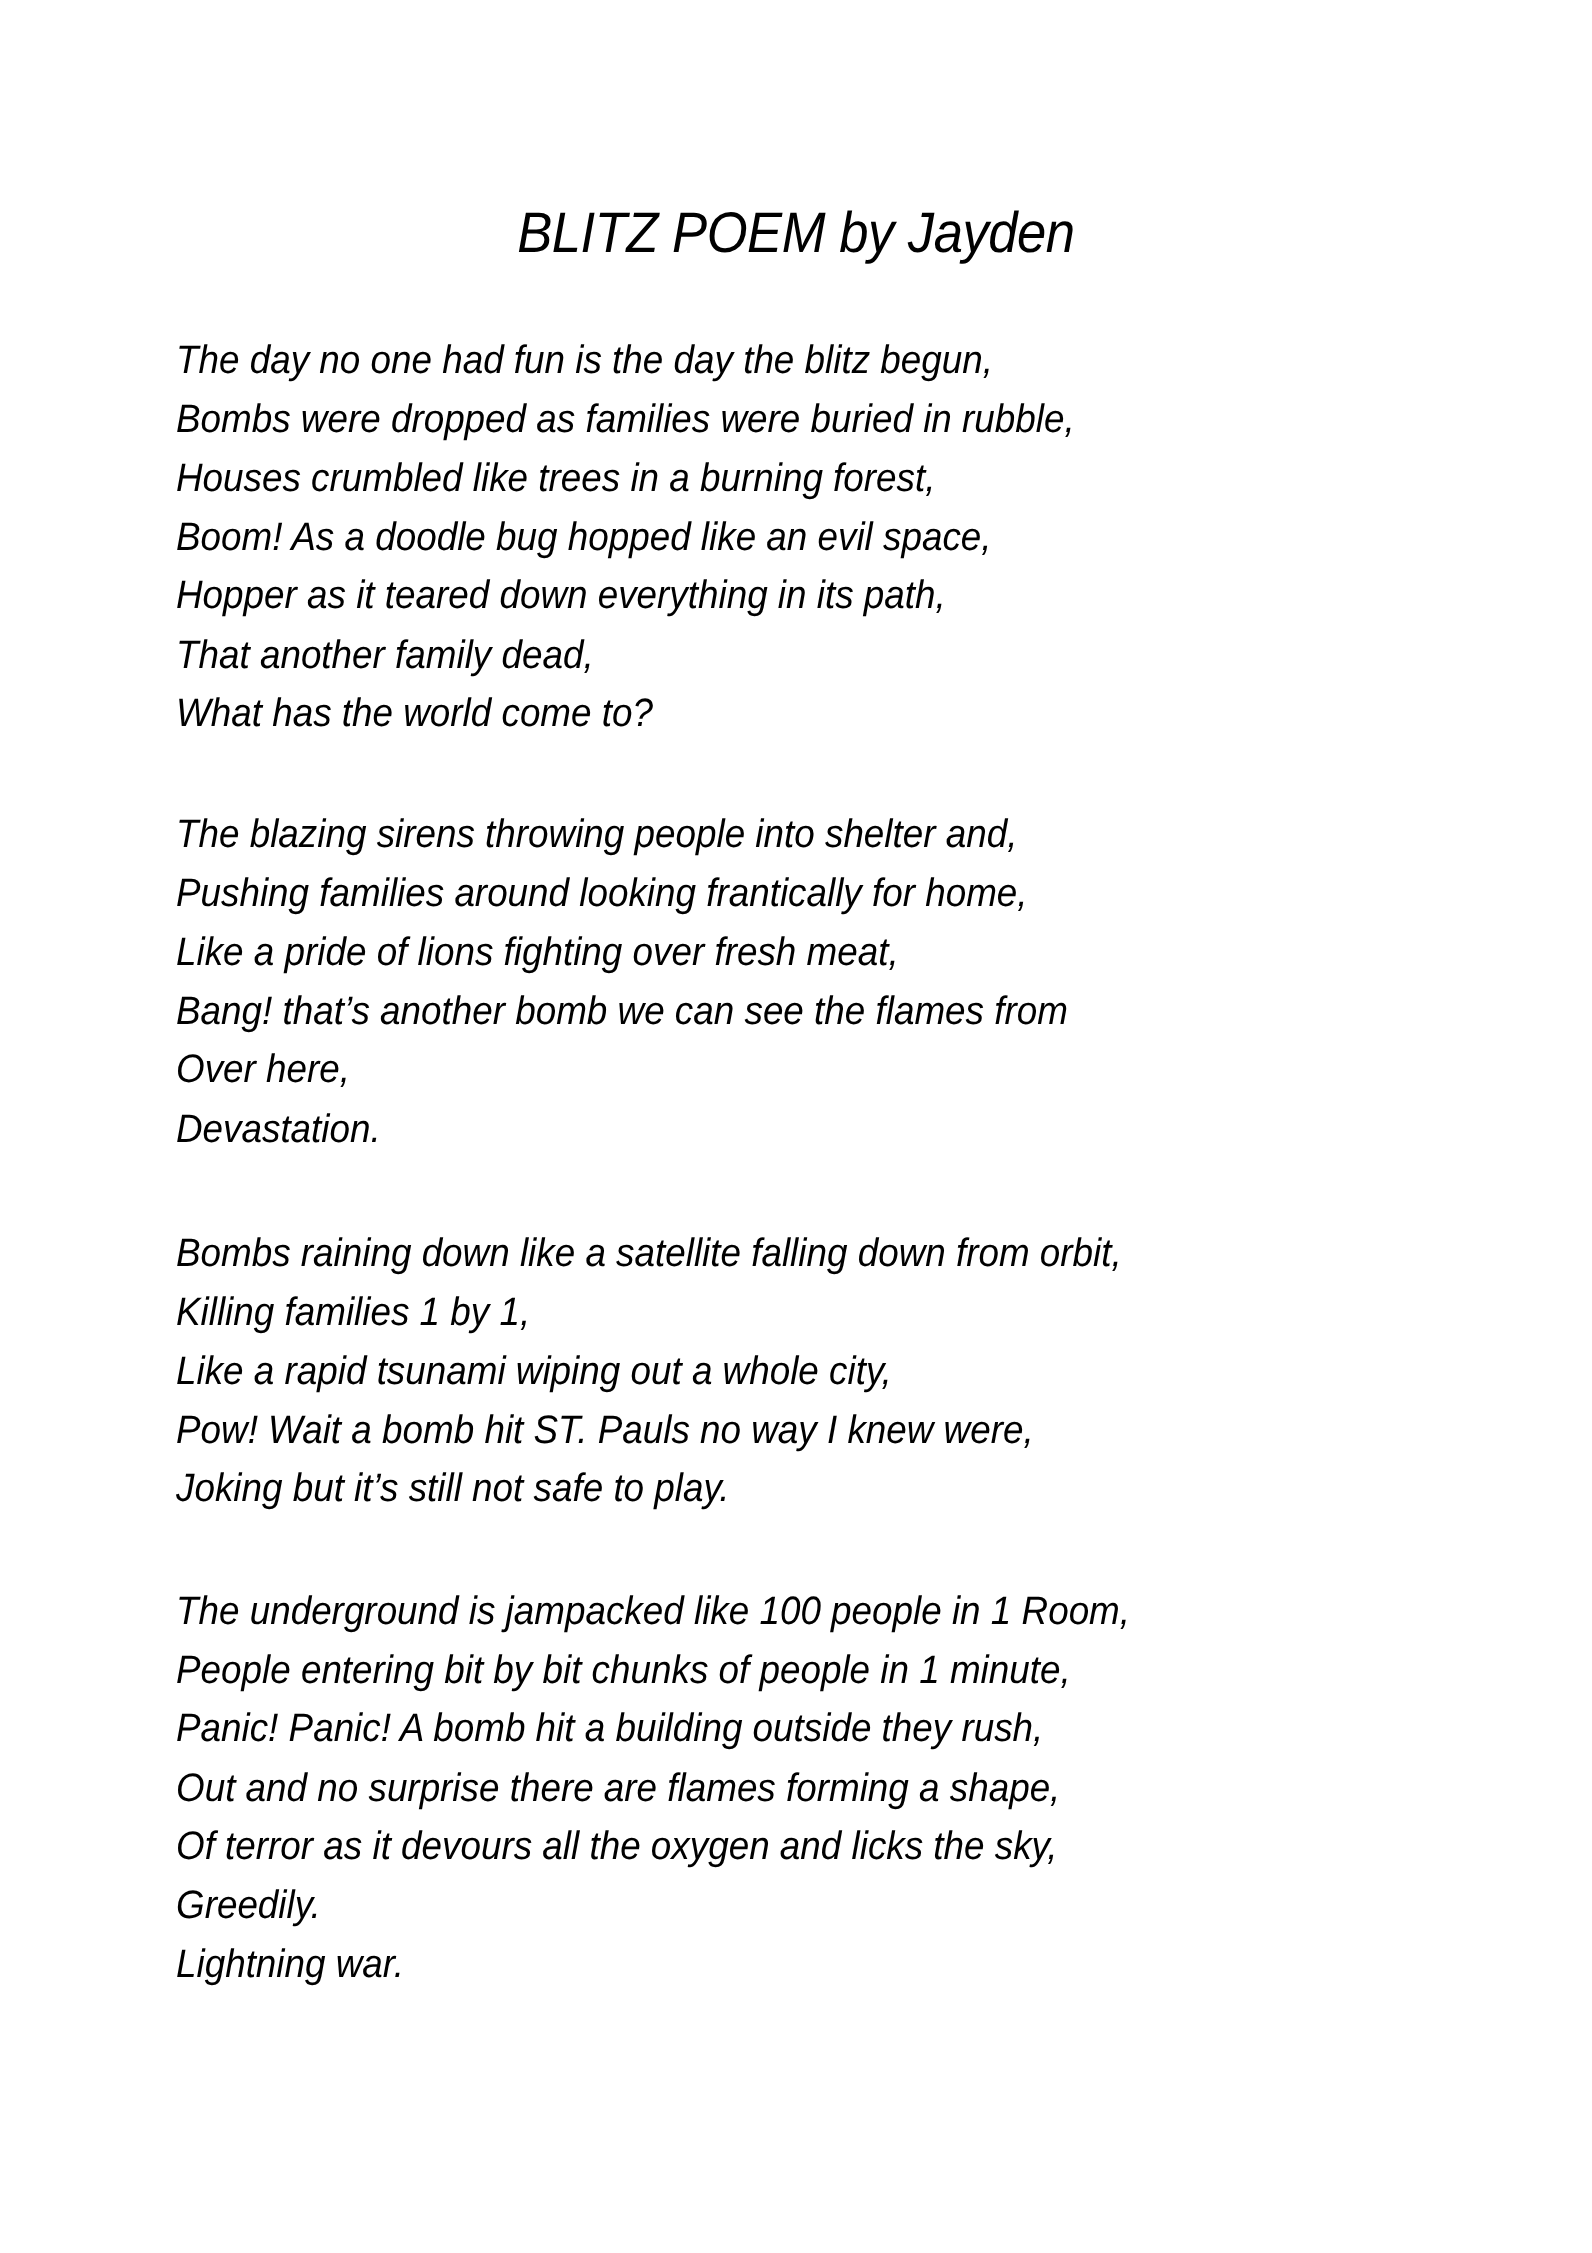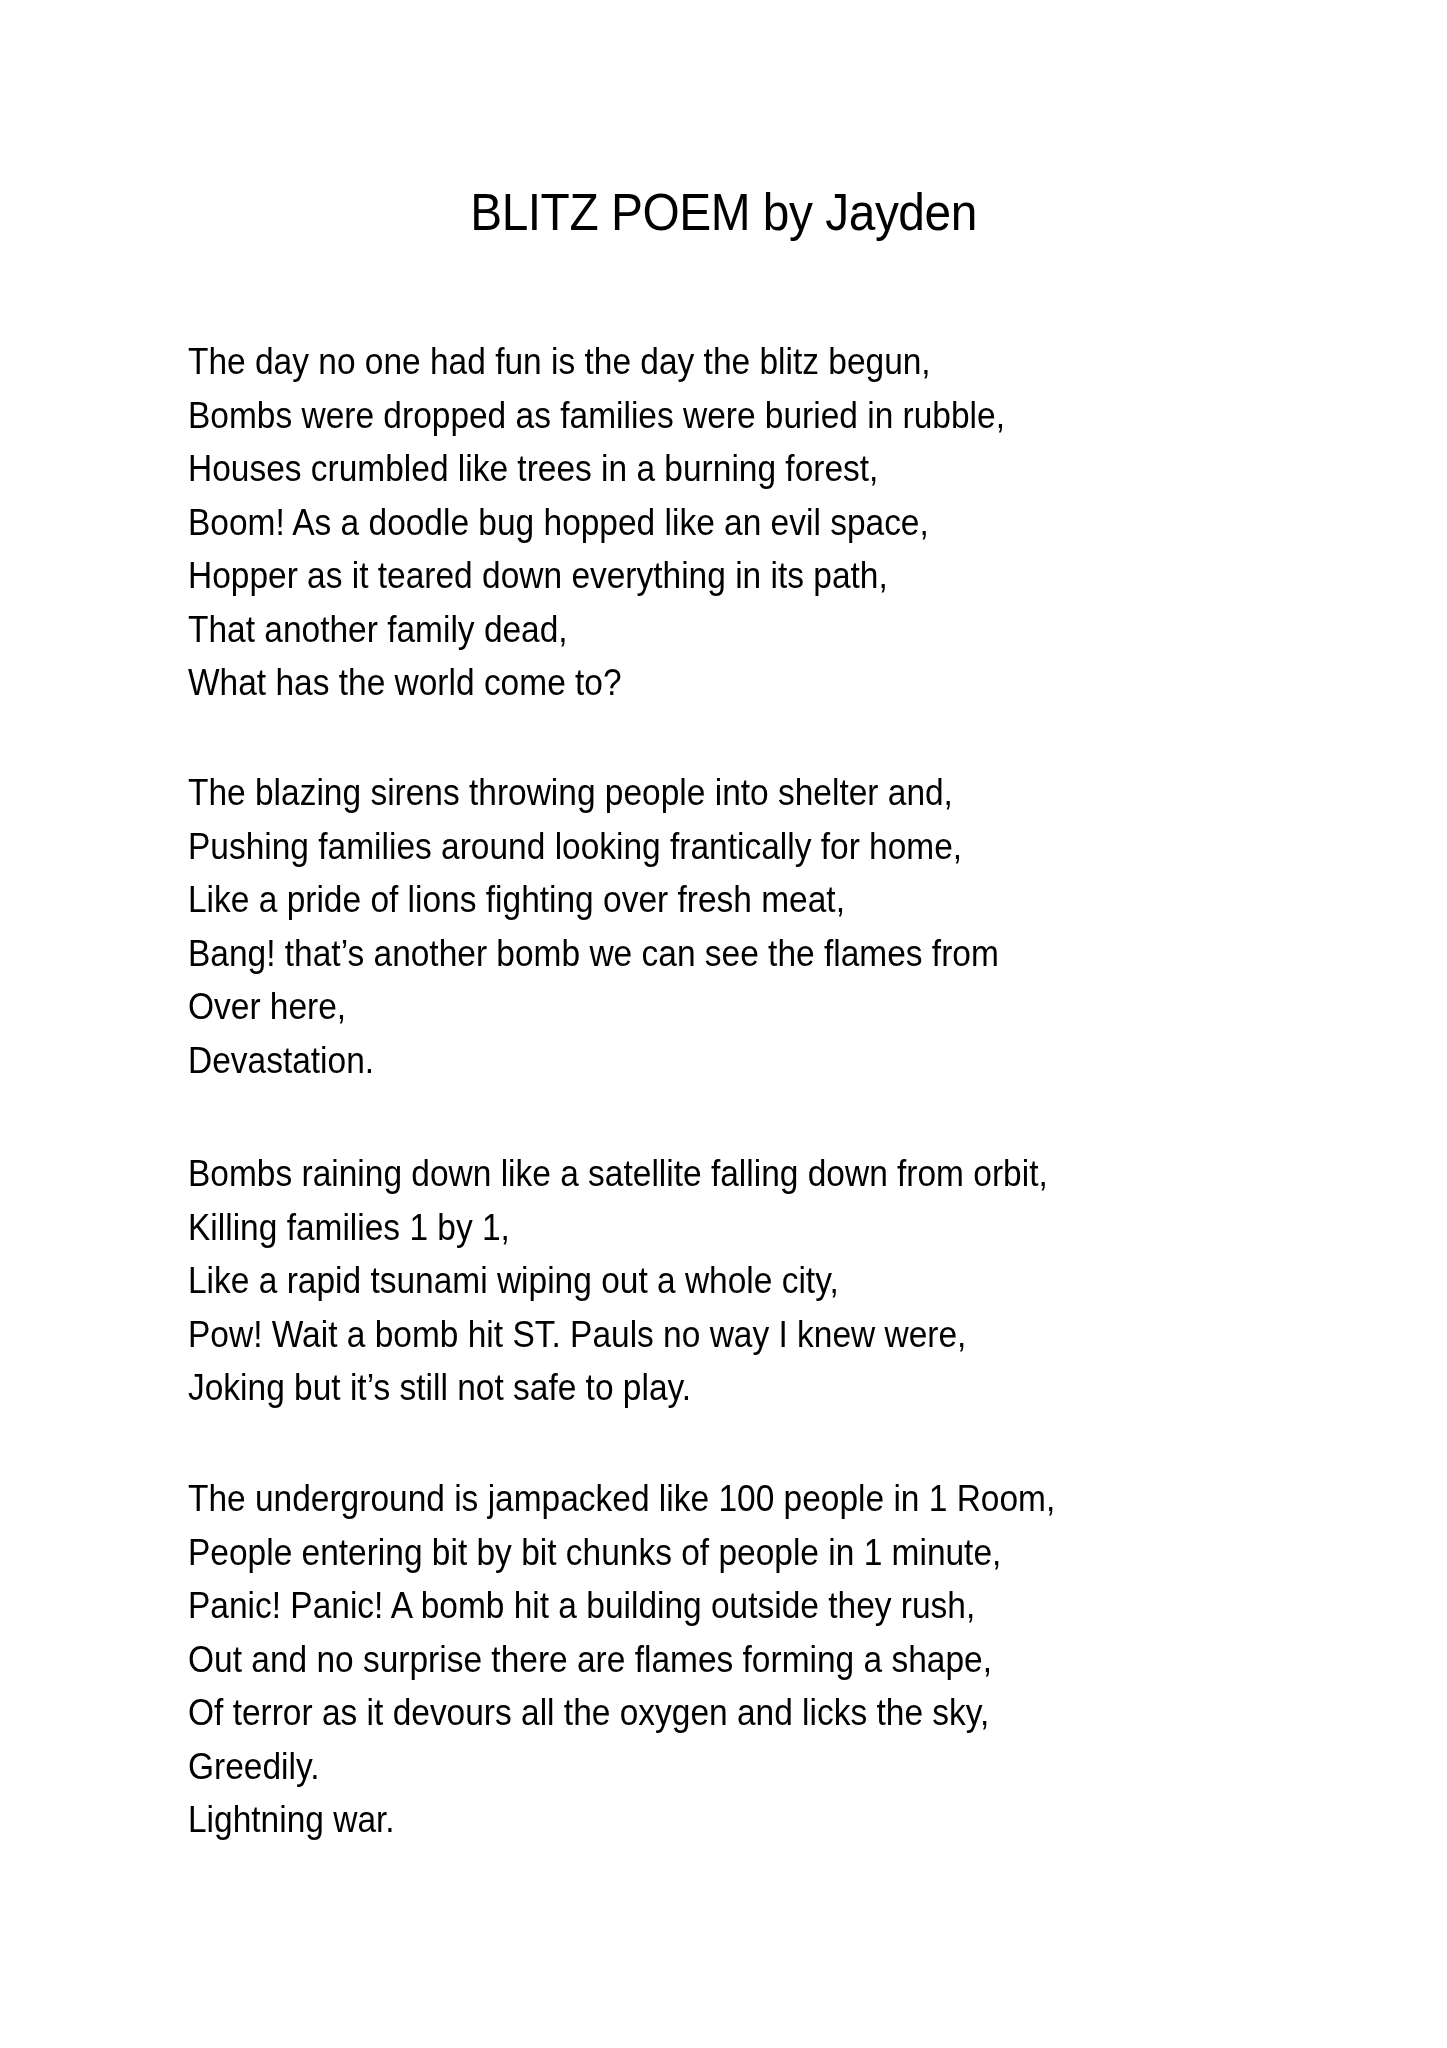--- a/index.html
+++ b/index.html
@@ -14,38 +14,38 @@
       overflow: hidden;
       font-family: "Liberation Sans", "DejaVu Sans", sans-serif;
       color: #000000;
     }
     .page {
       position: absolute;
       left: 0; top: 0;
       width: 1447px;
       height: 1483px;
       background: #ffffff;
+      font-style: italic;
     }
     .title {
       position: absolute;
       left: 0;
       width: 1447px;
       top: 180px;
       text-align: center;
       font-size: 52px;
       line-height: 64px;
       letter-spacing: -0.5px;
       transform: scaleX(0.92);
       transform-origin: 50% 50%;
     }
     .stanza {
       position: absolute;
-      left: 188px;
+      left: 160px;
       width: 1200px;
-      margin-top: 35px;
     }
     .line {
       display: block;
       font-size: 36px;
       line-height: 53.5px;
       height: 53.5px;
       white-space: nowrap;
       transform: scaleX(0.93);
       transform-origin: 0 50%;
     }

